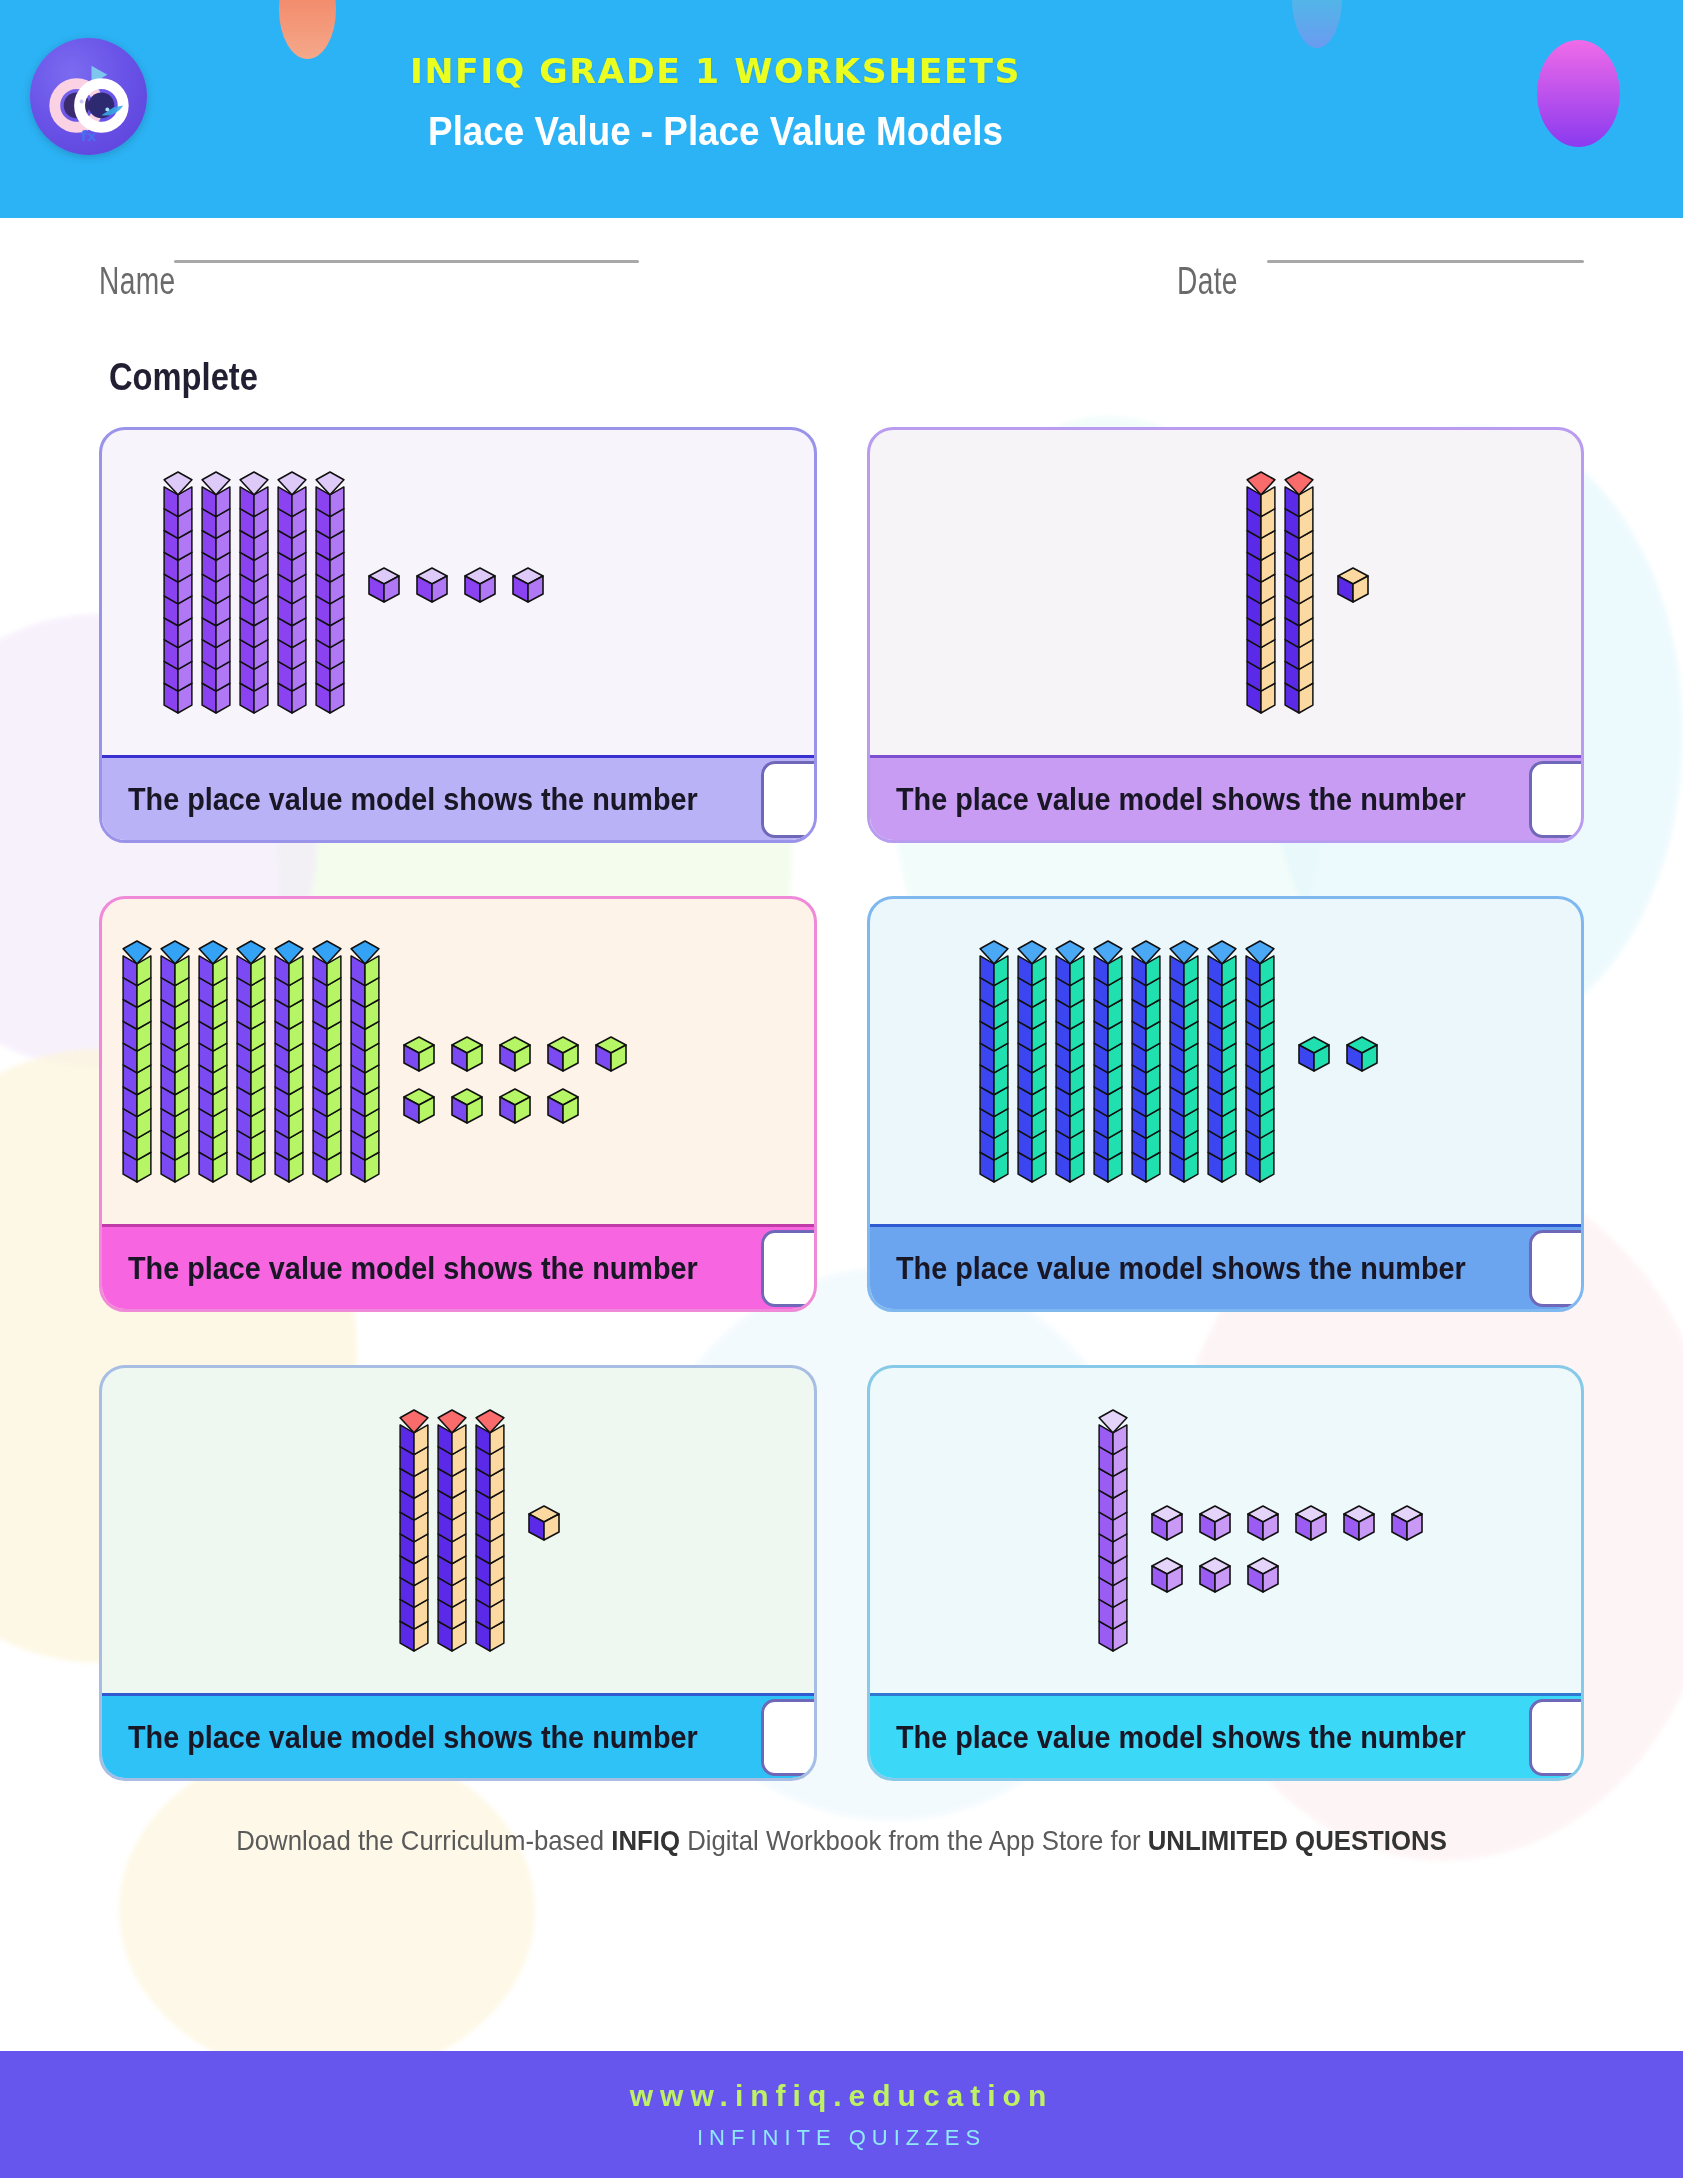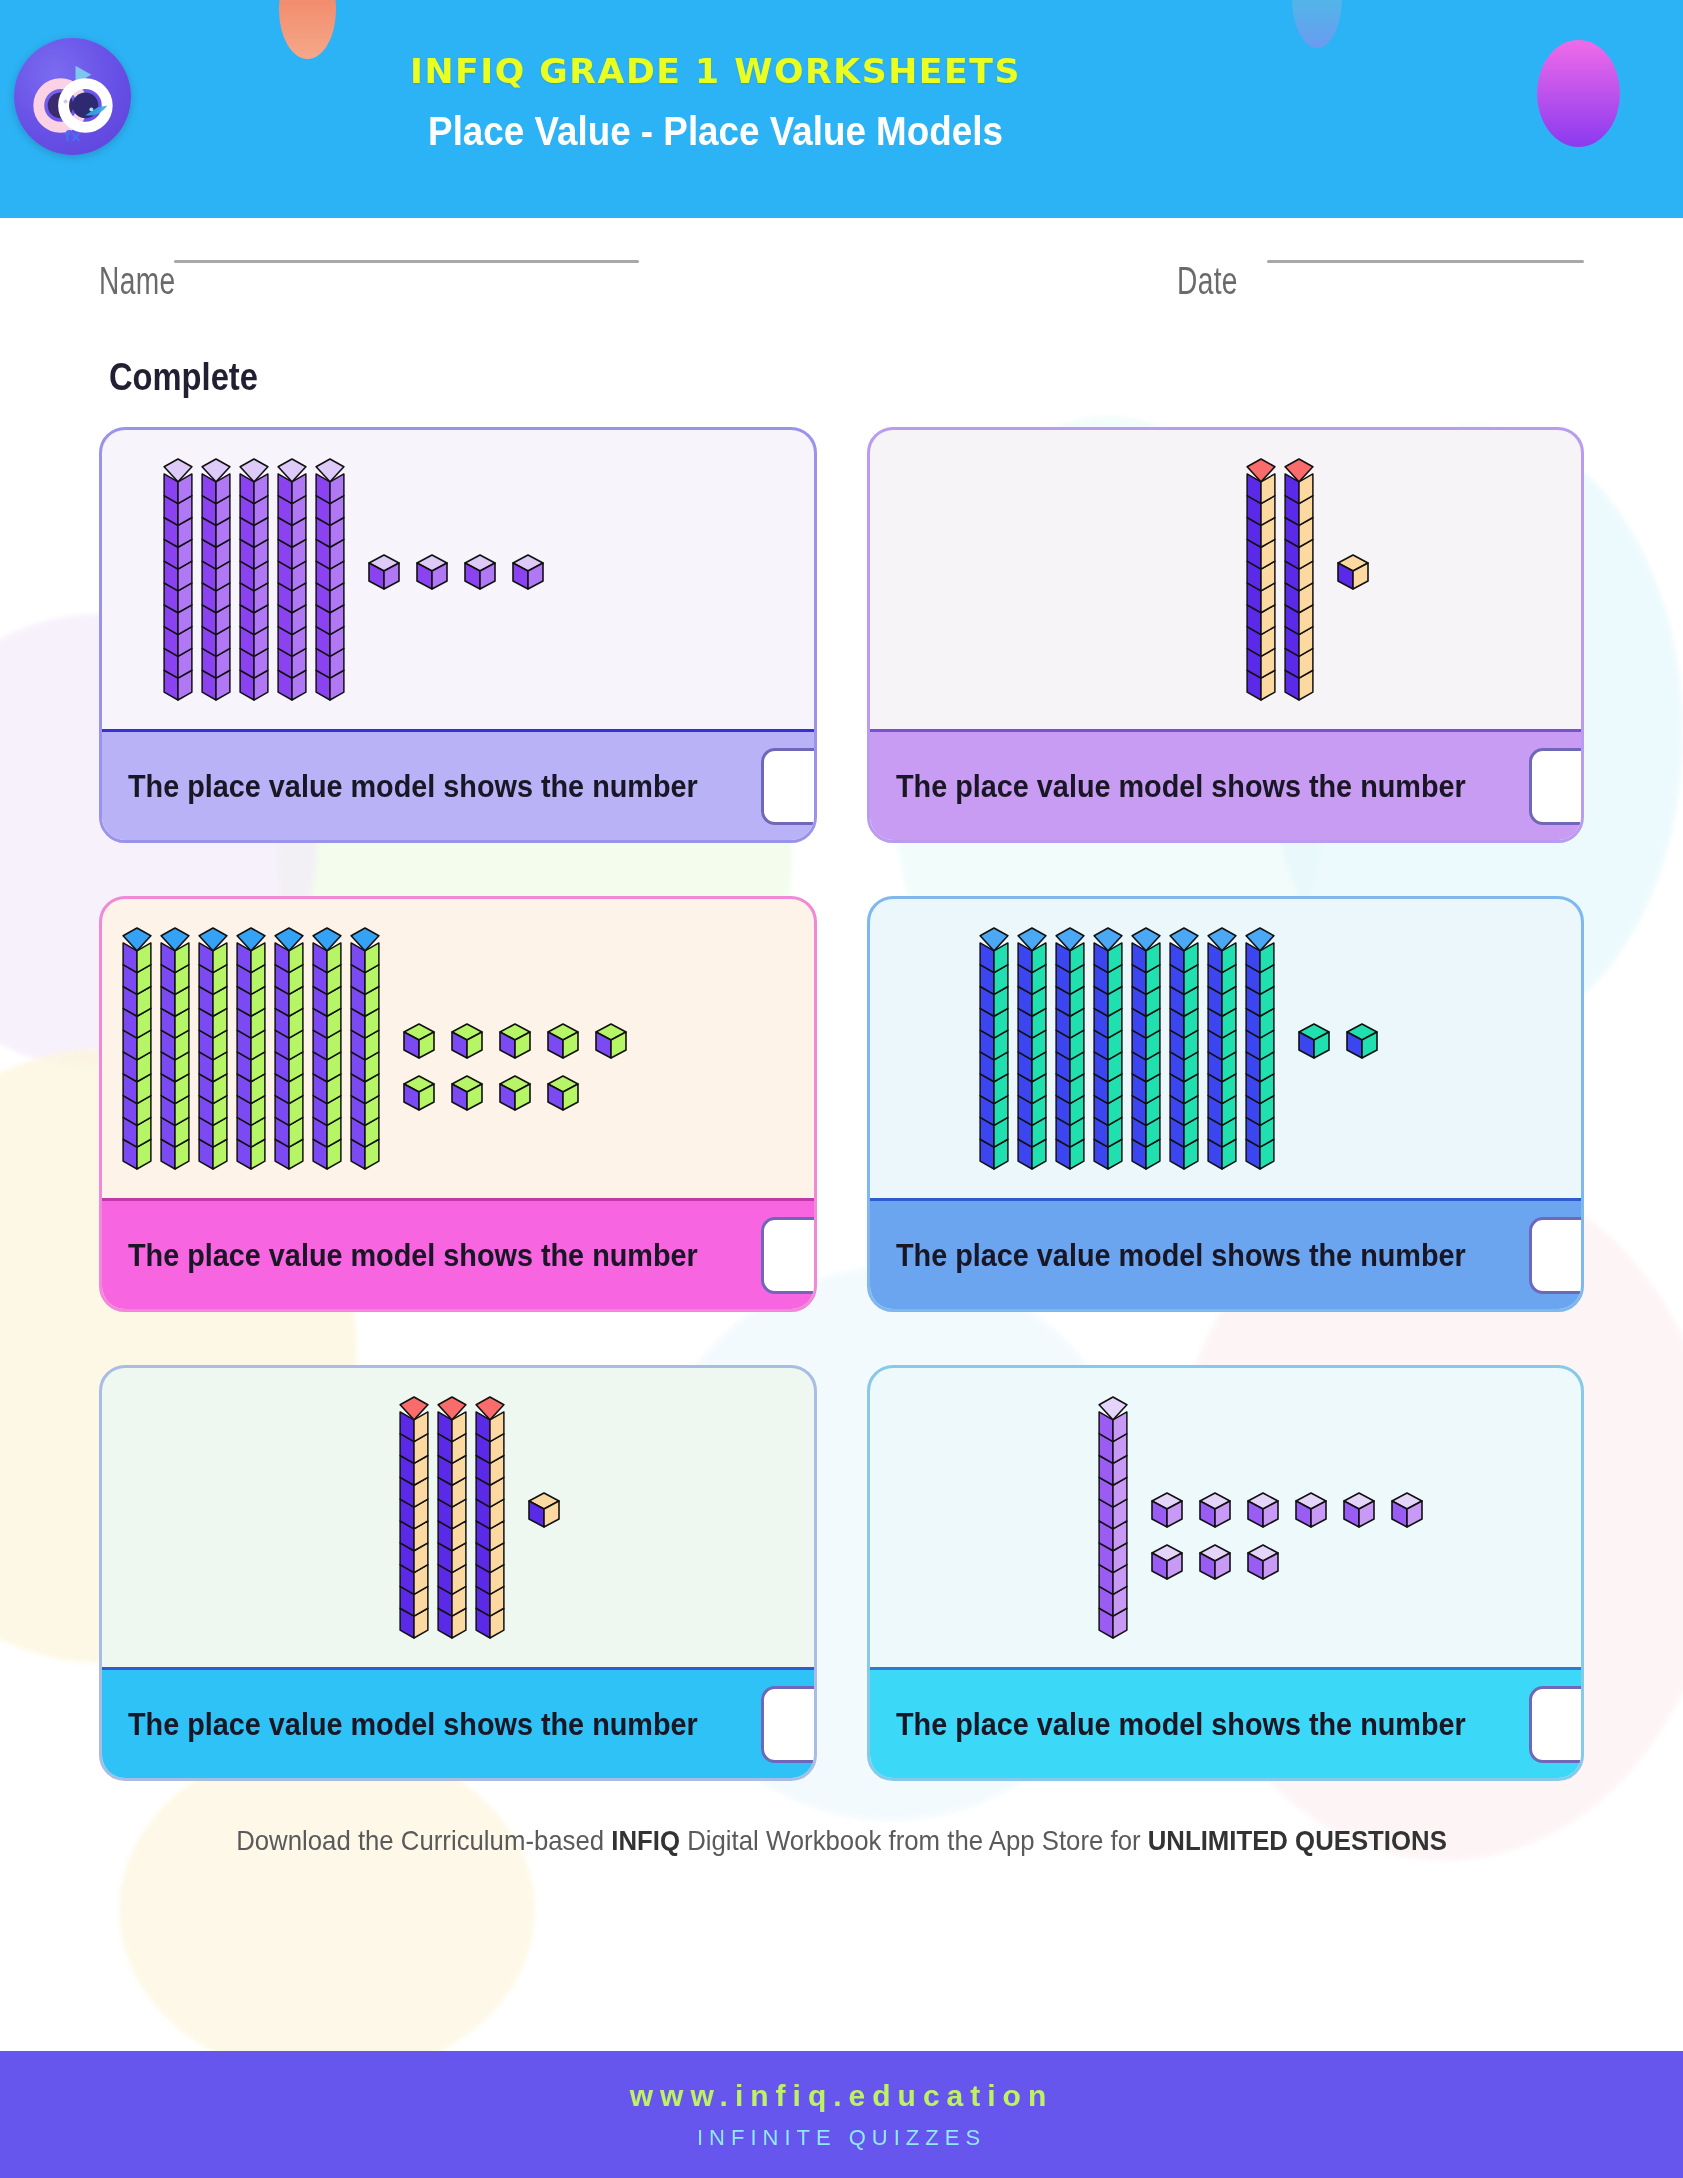--- a/index.html
+++ b/index.html
@@ -17,21 +17,21 @@
 
   
   .header {
     position:relative; z-index:3;
     width:1683px; height:218px;
     background:#2cb3f5;
     overflow:hidden;
   }
   .hdr-ball { position:absolute; border-radius:50%; }
   .logo {
-    position:absolute; left:14px; top:38px;
+    position:absolute; left:30px; top:38px;
     width:117px; height:117px; border-radius:50%;
     background:radial-gradient(circle at 35% 30%, #7b6bf0 0%, #6a54e8 45%, #5b3fd8 100%);
     box-shadow:0 2px 8px rgba(0,0,0,.18);
   }
   .logo svg { display:block; }
   .hdr-text { position:absolute; left:0; top:0; width:1431px; text-align:center; }
   .hdr-sub {
     margin-top:51px;
     font-family:"DejaVu Sans", sans-serif;
     font-weight:bold; font-size:34px; letter-spacing:1.5px;
@@ -94,21 +94,21 @@
   .art-inner {
     display:flex; align-items:flex-start; gap:0;
     margin-left:61px;
   }
   .rods { display:flex; align-items:flex-start; gap:8px; }
   .ones-wrap { margin-left:22px; padding-top:95px; }
   .ones-row { display:flex; align-items:center; gap:14px; margin-bottom:12px; }
 
   
   .card-foot {
-    height:111px;
+    height:85px;
     border-top:3px solid #3a2fd0;
     display:flex; align-items:center;
     padding:0 26px 0 26px;
   }
   .foot-text {
     flex:1;
     font-family:"Liberation Sans", sans-serif;
     font-weight:bold; font-size:32px; color:#191726;
     transform:scaleX(.90); transform-origin:left center;
     white-space:nowrap;

